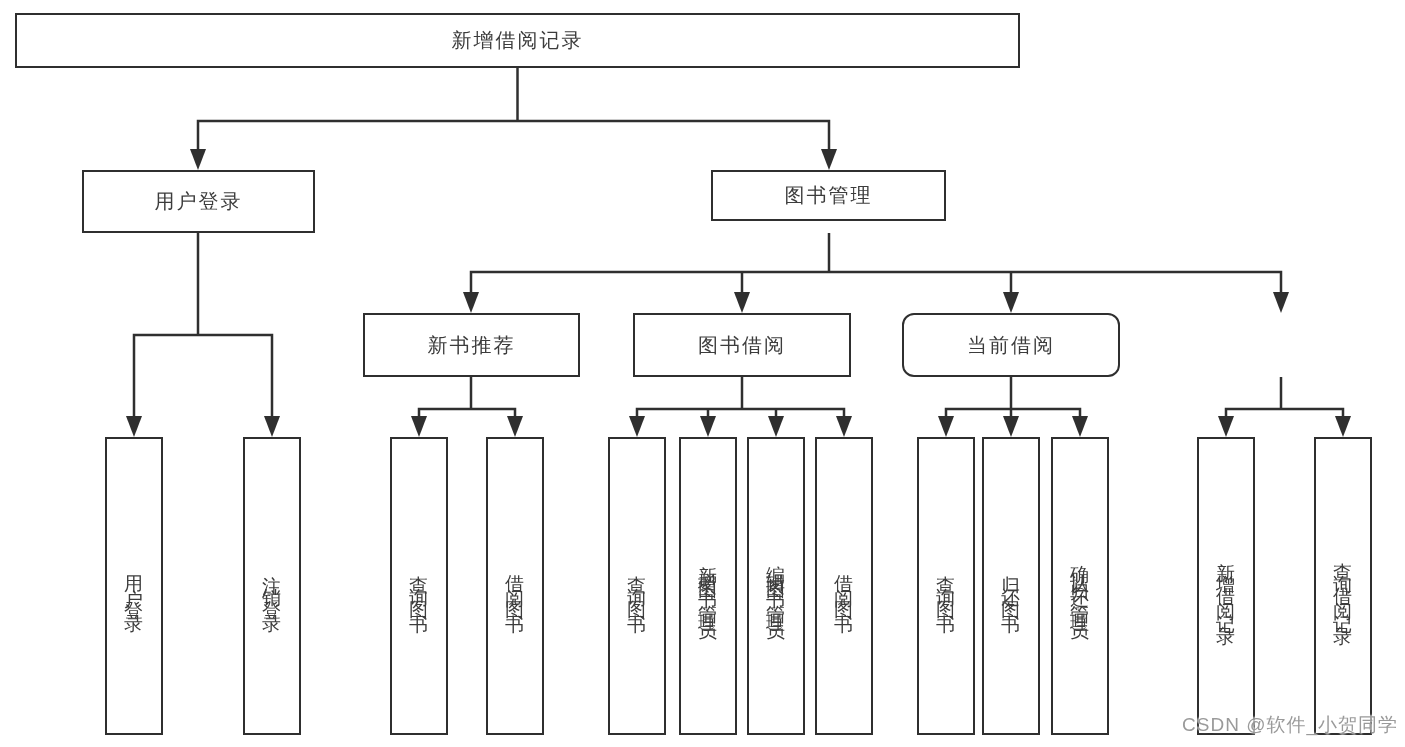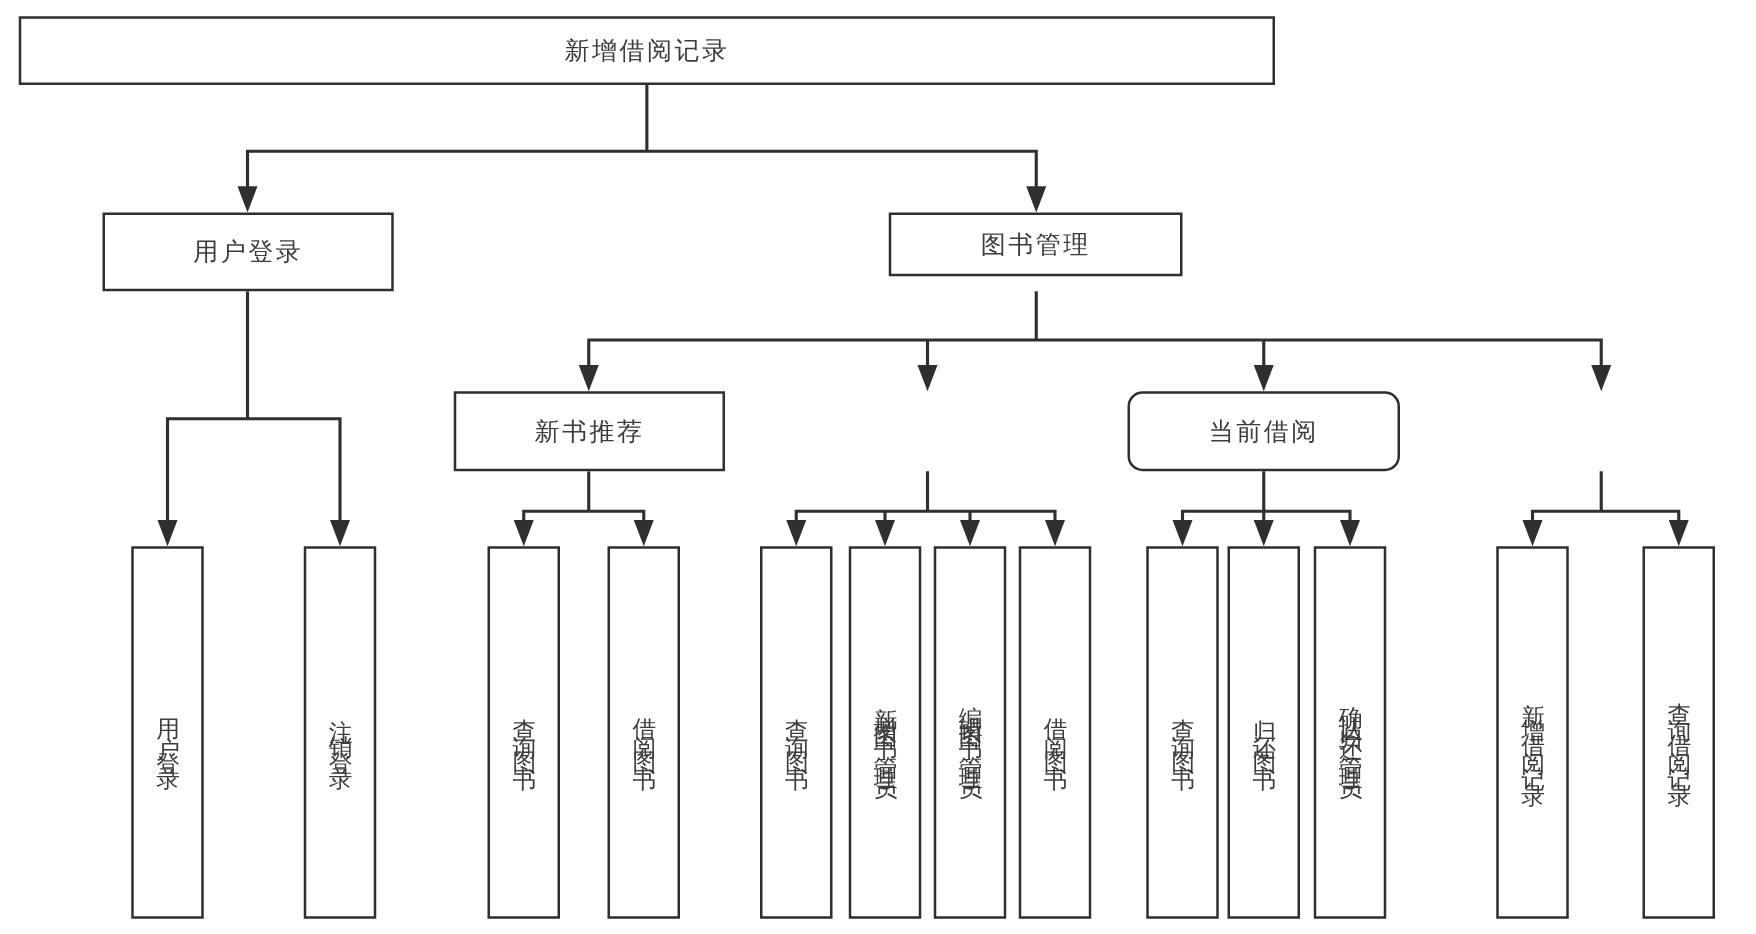--- a/index.html
+++ b/index.html
@@ -108,20 +108,23 @@
   <div class="box h-box" style="left:82px;top:170px;width:233px;height:63px;">
     <span>用户登录</span>
   </div>
   <div class="box h-box" style="left:711px;top:170px;width:235px;height:51px;">
     <span>图书管理</span>
   </div>
 
   <div class="box h-box" style="left:363px;top:313px;width:217px;height:64px;">
     <span>新书推荐</span>
   </div>
+  <div class="box h-box" style="left:633px;top:313px;width:218px;height:64px;">
+    <span>图书借阅</span>
+  </div>
   <div class="box h-box" style="left:902px;top:313px;width:218px;height:64px;border-radius:12px;">
     <span>当前借阅</span>
   </div>
 
   <div class="box v-box" style="left:105px;top:437px;width:58px;height:298px;">
     <span>用户登录</span>
   </div>
   <div class="box v-box" style="left:243px;top:437px;width:58px;height:298px;">
     <span>注销登录</span>
   </div>
@@ -156,13 +159,14 @@
     <span>确认归还（管理员）</span>
   </div>
 
   <div class="box v-box" style="left:1197px;top:437px;width:58px;height:298px;">
     <span>新增借阅记录</span>
   </div>
   <div class="box v-box" style="left:1314px;top:437px;width:58px;height:298px;">
     <span>查询借阅记录</span>
   </div>
 
+  <div class="watermark">CSDN @软件_小贺同学</div>
 </div>
 
 </body></html>

